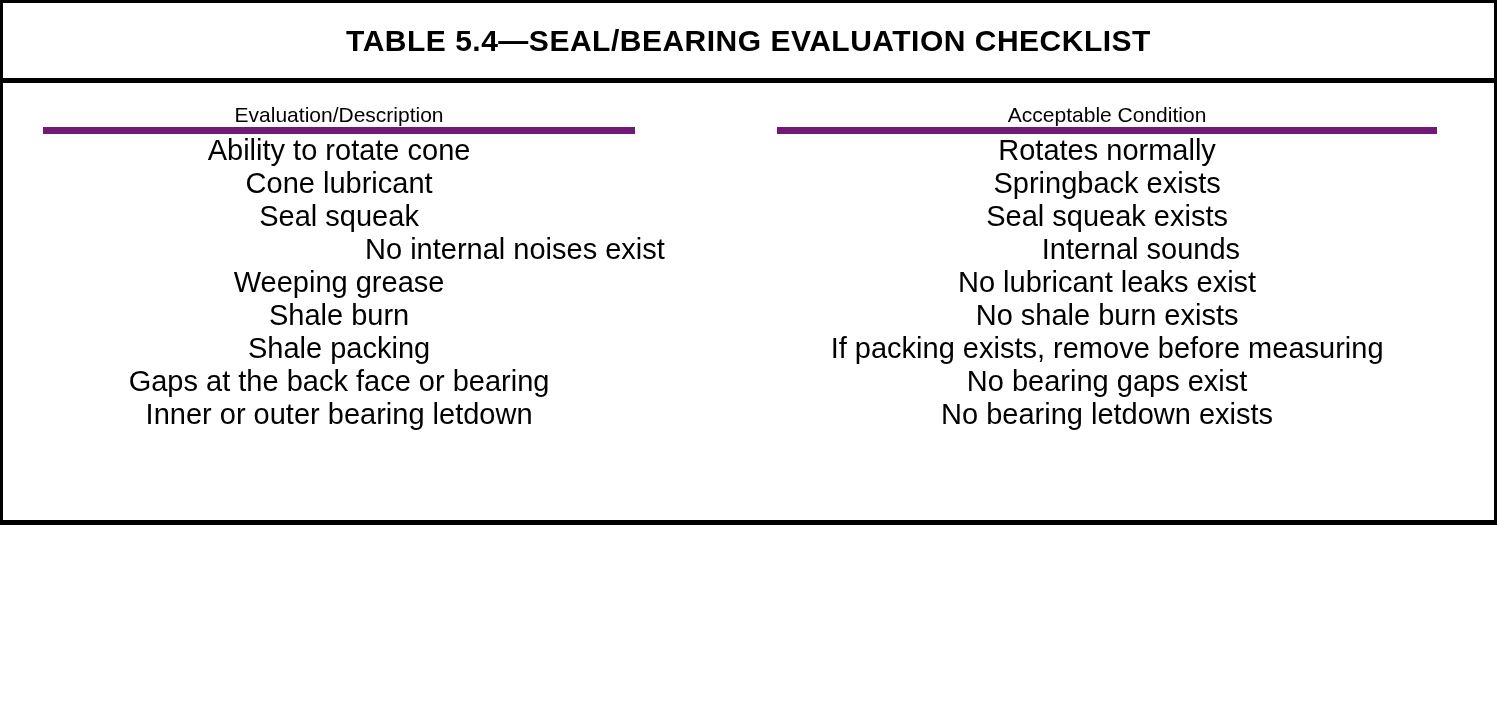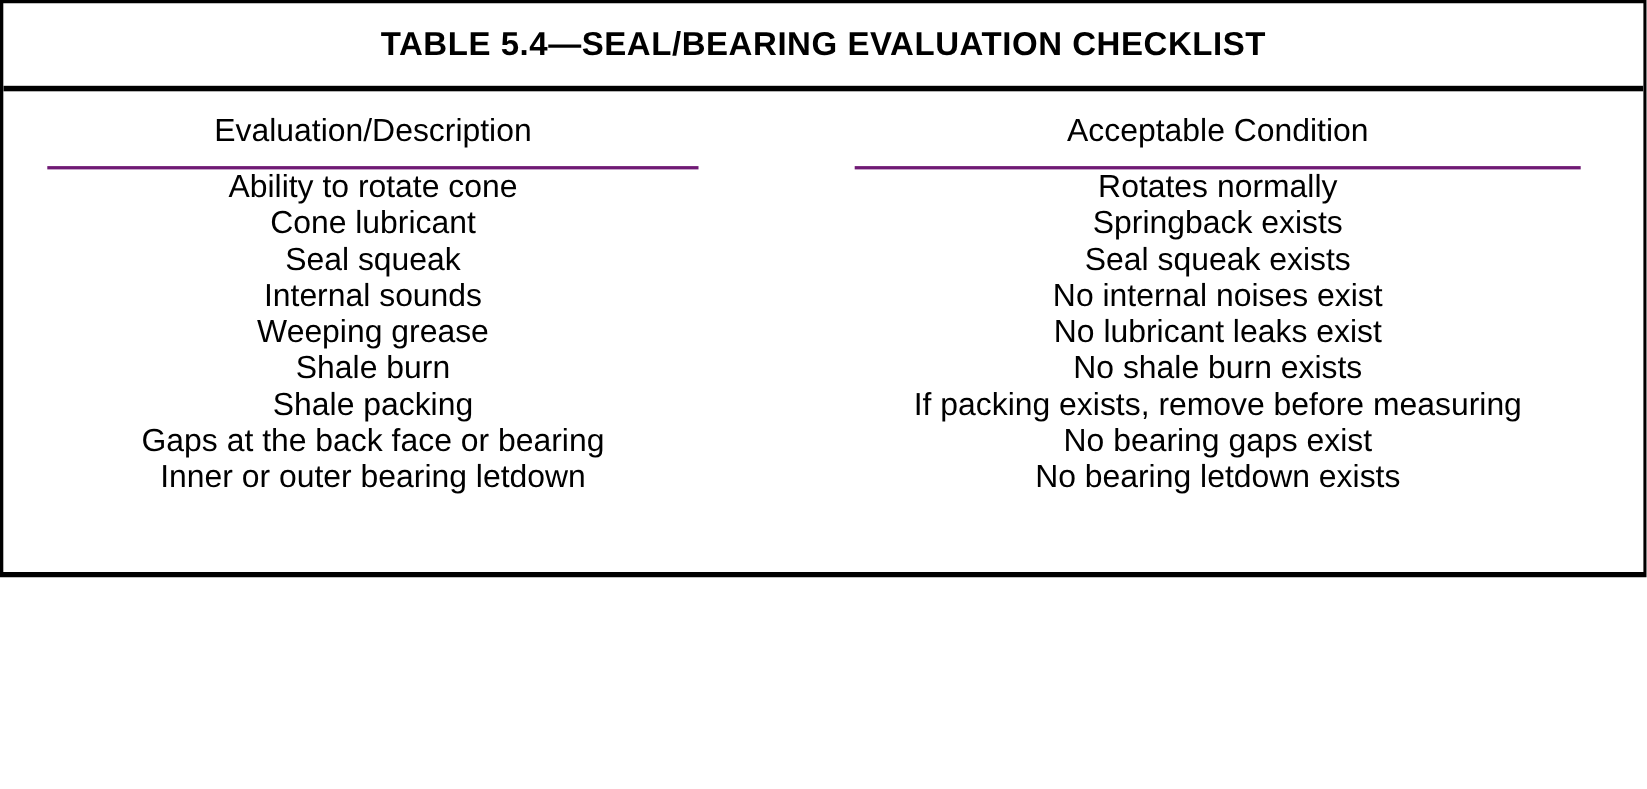--- a/index.html
+++ b/index.html
@@ -43,23 +43,22 @@
   }
   .header-row {
     display: flex;
     margin-top: 20px;
   }
   .col-left  { width: 595px; }
   .col-right { width: 663px; margin-left: 142px; }
   .header-cell {
     box-sizing: border-box;
     text-align: center;
-    font-size: 29px;
-    padding-bottom: 15px;
-    border-bottom: 3px solid #701a75;
+    font-size: 21px;
+    border-bottom: 7px solid #701a75;
     white-space: nowrap;
   }
   .rows {
     flex: 1;
     display: flex;
     flex-direction: column;
     justify-content: flex-start;
     padding-bottom: 6px;
   }
   .data-row {
@@ -99,22 +98,22 @@
         <div class="cell col-left">Cone lubricant</div>
         <div class="cell col-right">Springback exists</div>
       </div>
 
       <div class="data-row">
         <div class="cell col-left">Seal squeak</div>
         <div class="cell col-right">Seal squeak exists</div>
       </div>
 
       <div class="data-row">
+        <div class="cell col-right">No internal noises exist</div>
         <div class="cell col-left">Internal sounds</div>
-        <div class="cell col-right">No internal noises exist</div>
       </div>
 
       <div class="data-row">
         <div class="cell col-left">Weeping grease</div>
         <div class="cell col-right">No lubricant leaks exist</div>
       </div>
 
       <div class="data-row">
         <div class="cell col-left">Shale burn</div>
         <div class="cell col-right">No shale burn exists</div>

